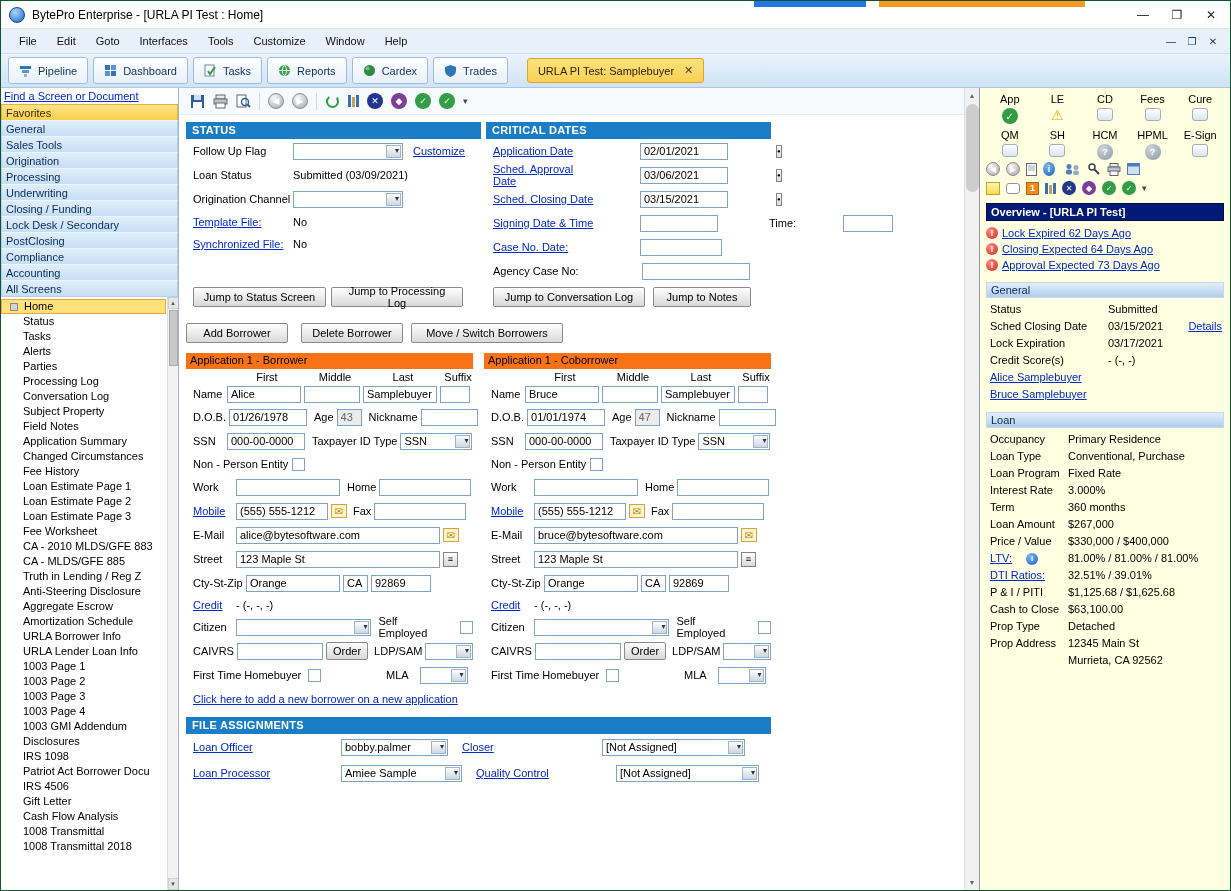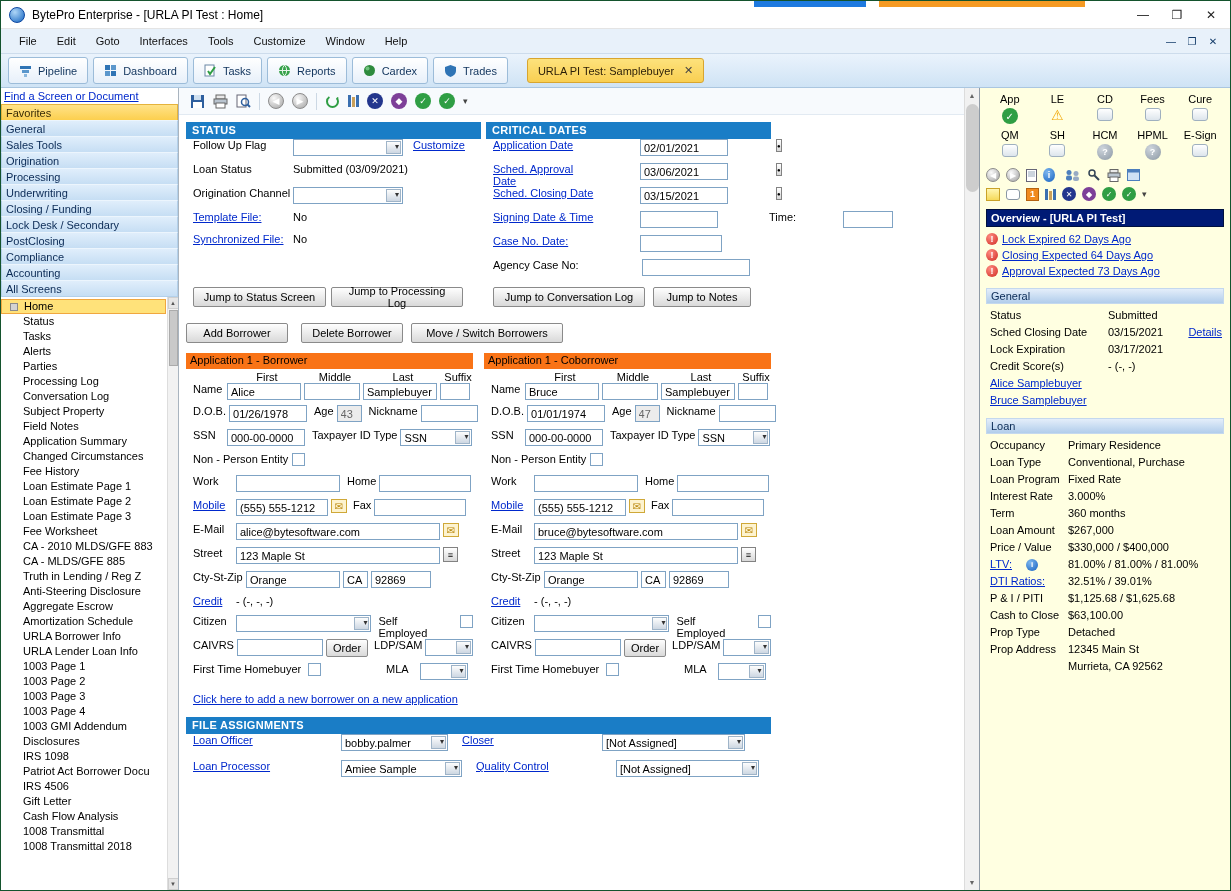--- a/index.html
+++ b/index.html
@@ -57,38 +57,38 @@
 .lnk{color:#0028cc;text-decoration:underline;cursor:pointer;}
 .in{border:1px solid #7fa3c4;height:17px;font-size:11px;padding:0 3px;font-family:inherit;background:#fff;color:#000;}
 .in.gray{background:#ececec;color:#666;}
 .sel{border:1px solid #7fa3c4;height:17px;background:#fff;display:inline-flex;align-items:center;position:relative;padding:0 16px 0 3px;overflow:hidden;}
 .sel::before{content:"";position:absolute;right:1px;top:1px;bottom:1px;width:13px;background:linear-gradient(#fdfdfd,#cdd7e2);border:1px solid #9fb4c8;}
 .sel::after{content:"▾";position:absolute;right:3px;top:2px;font-size:8px;color:#333;}
 .btn{height:20px;background:linear-gradient(#fefefe,#d9d9d9);border:1px solid #8a8a8a;border-radius:2px;font-size:11px;padding:0 9px;font-family:inherit;display:inline-flex;align-items:center;justify-content:center;color:#000;}
 .cb{width:13px;height:13px;border:1px solid #7fa3c4;background:#fff;display:inline-block;flex:0 0 13px;}
 .dotbtn{width:13px;height:13px;background:linear-gradient(#fff,#d8d8d8);border:1px solid #828282;display:inline-flex;align-items:center;justify-content:center;font-size:6px;color:#000;}
 .env{width:16px;height:14px;display:inline-flex;align-items:center;justify-content:center;color:#b8860b;background:#fdf3cf;border:1px solid #cfa838;font-size:10px;}
-.srow,.crow,.frow,.farow{display:flex;padding-left:7px;}
+.srow,.crow,.frow,.farow{display:flex;align-items:center;padding-left:7px;}
 .srow{height:24px;}.crow{height:24px;gap:44px;}.frow{height:24px;gap:3px;}.farow{height:26px;}
 .slabel{flex:0 0 100px;}
 .clabel{flex:0 0 103px;}
 .subhdr{height:16px;background:#f97316;padding:1px 0 0 4px;}
 .fhdr{display:flex;height:14px;align-items:flex-end;margin-left:44px;gap:3px;color:#000;}
 .fhdr span{text-align:center;}
 .bcols{display:grid;grid-template-columns:287px 287px;column-gap:11px;}
 .jumprow{display:flex;align-items:center;height:28px;padding-left:7px;}
 .btnrow{display:flex;align-items:center;height:28px;padding-left:0;gap:13px;}
 
 .vscroll{width:15px;flex:0 0 15px;background:#f1f1f1;border-left:1px solid #dcdcdc;display:flex;flex-direction:column;align-items:center;}
 .vs-arrow{width:15px;height:15px;display:flex;align-items:center;justify-content:center;font-size:7px;color:#666;}
 .vs-thumb{width:13px;height:88px;background:#cdcdcd;border-radius:7px;margin-top:1px;}
 .vs-spacer{flex:1;}
 
 .right{width:251px;flex:0 0 251px;background:#ffffe1;border-left:1px solid #8f9aa6;padding:5px 6px;display:flex;flex-direction:column;overflow:hidden;}
-.flags{display:grid;grid-template-columns:repeat(5,1fr);row-gap:5px;margin-bottom:6px;}
+.flags{display:grid;grid-template-columns:repeat(5,1fr);row-gap:5px;margin-bottom:0;}
 .flag{display:flex;flex-direction:column;align-items:center;gap:3px;}
 .flag-none{width:16px;height:13px;border:1px solid #9fb0bf;border-radius:3px;background:linear-gradient(#ffffff,#dde5ec);}
 .ok{background:#2f9e44;}
 .warn{color:#f0a500;font-size:14px;line-height:14px;font-weight:bold;}
 .qcirc{background:radial-gradient(circle at 35% 30%,#cfd6dd,#8b97a3);color:#fff;}
 .navrow{display:flex;align-items:center;gap:6px;margin:2px 0 3px;}
 .ovhdr{background:#001a75;color:#fff;font-weight:bold;border:1px solid #00103f;padding:2px 4px;margin:5px 0 4px;}
 .alert-row{display:flex;align-items:center;gap:4px;height:16px;}
 .alert-ic{width:12px;height:12px;border-radius:50%;background:radial-gradient(circle at 35% 30%,#ff8a80,#cf2b23);color:#fff;font-size:9px;font-weight:bold;display:flex;align-items:center;justify-content:center;flex:0 0 12px;}
 .grp-hdr{height:16px;background:linear-gradient(#e4eefa,#b1cdeb);color:#0a2a55;padding:1px 0 0 4px;margin:9px 0 3px;border:1px solid #c4d8ee;}

